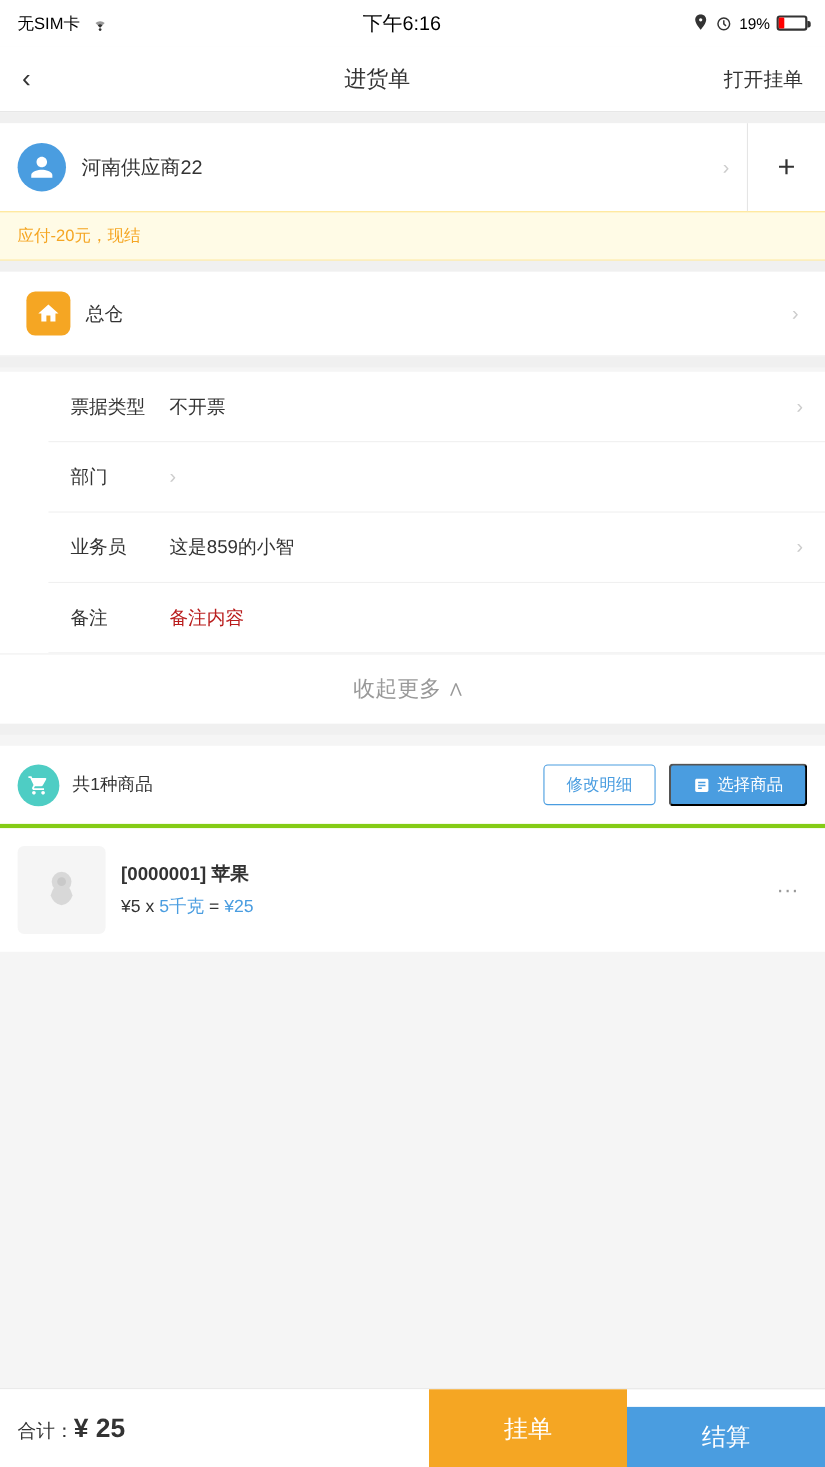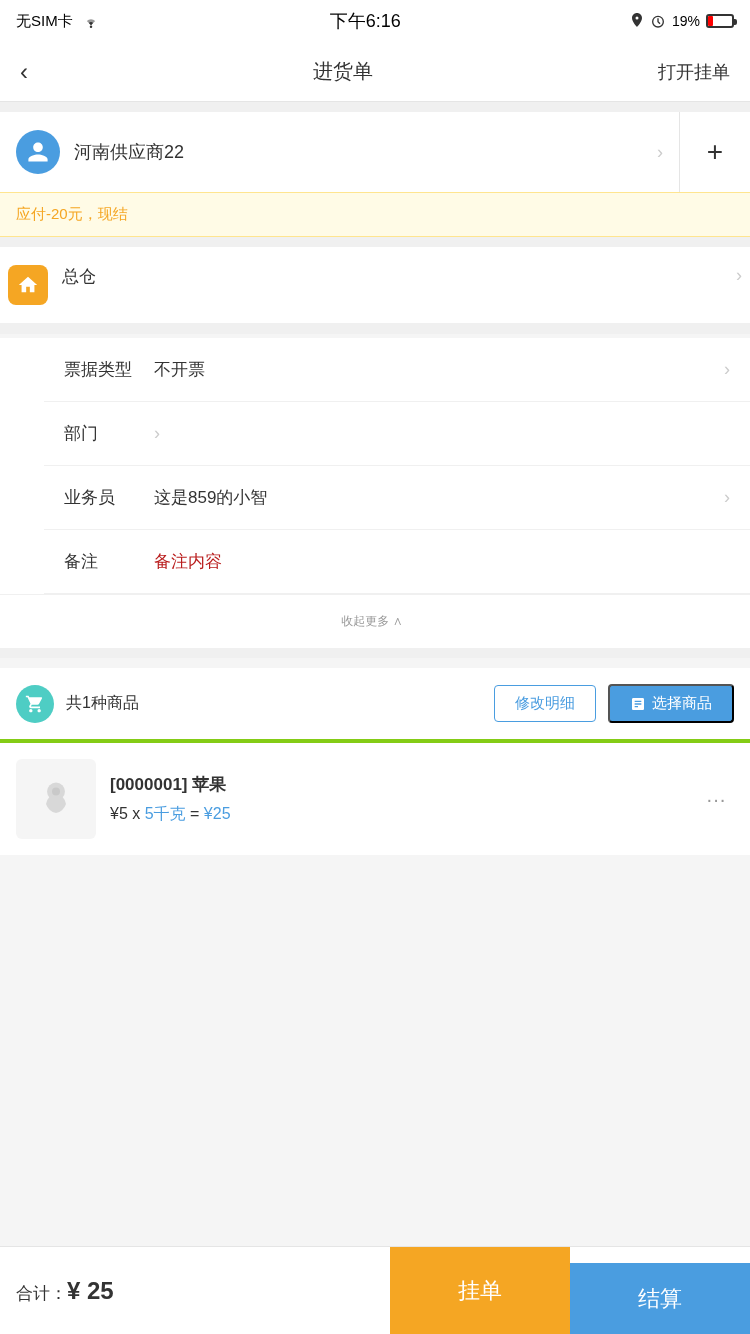--- a/index.html
+++ b/index.html
@@ -126,21 +126,22 @@
     }
     .notice-text {
       font-size: 15px;
       color: #f5a623;
     }
 
     
     .section-row {
       background: #fff;
       display: flex;
-      padding: 18px 8px;
+      align-items: center;
+      padding: 18px 24px;
       min-height: 64px;
       border-bottom: 1px solid #f0f0f0;
     }
     .warehouse-icon {
       width: 40px; height: 40px;
       border-radius: 8px;
       background: #f5a623;
       display: flex; align-items: center; justify-content: center;
       margin-right: 14px;
       flex-shrink: 0;
@@ -186,23 +187,24 @@
     .collapse-row {
       background: #fff;
       display: flex;
       align-items: center;
       justify-content: center;
       padding: 18px;
       border-top: 1px solid #f0f0f0;
       margin-top: 0;
     }
     .collapse-text {
-      font-size: 12px;
+      font-size: 20px;
       color: #999;
       margin-right: 6px;
+      font-family: Liberation Serif, serif;
     }
 
     
     .products-section {
       background: #fff;
       margin-top: 10px;
     }
     .products-header {
       display: flex;
       align-items: center;
@@ -284,21 +286,21 @@
       padding: 8px;
       cursor: pointer;
     }
 
     
     .bottom-bar {
       position: fixed;
       bottom: 0;
       left: 0;
       width: 750px;
-      height: 88px;
+      height: 72px;
       display: flex;
       align-items: stretch;
       background: #fff;
       border-top: 1px solid #e5e5e5;
     }
     .total-section {
       flex: 1;
       display: flex;
       flex-direction: column;
       justify-content: center;

